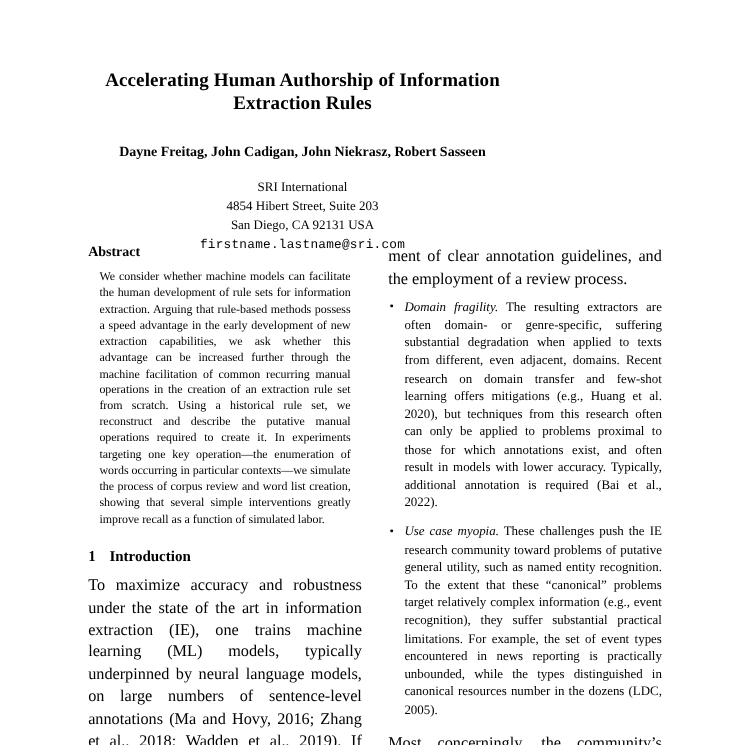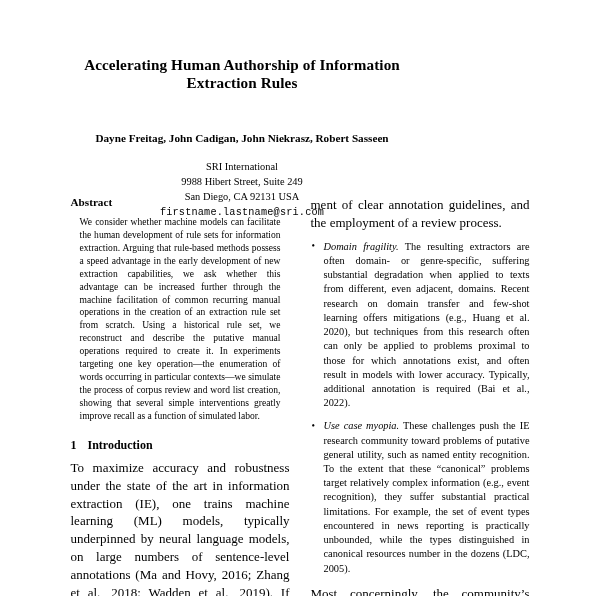--- a/index.html
+++ b/index.html
@@ -29,21 +29,21 @@
     text-align: center;
   }
   .paper-title {
     font-size: 15.2px;
     font-weight: bold;
     letter-spacing: 0.1px;
     line-height: 1.2;
     margin: 0 60px;
   }
   .authors {
-    margin-top: 39px;
+    margin-top: 23px;
     font-size: 11.2px;
     font-weight: bold;
     line-height: 1.25;
   }
   .affiliation {
     margin-top: 15px;
     font-size: 10.4px;
     line-height: 1.42;
   }
   .affiliation div {
@@ -147,21 +147,21 @@
 
 <div class="page">
 
   <div class="title-block">
     <div class="paper-title">Accelerating Human Authorship of Information Extraction Rules</div>
 
     <div class="authors">Dayne Freitag, John Cadigan, John Niekrasz, Robert Sasseen</div>
 
     <div class="affiliation">
       <div>SRI International</div>
-      <div>9988 Hibert Street, Suite 249</div>
+      <div>4854 Hibert Street, Suite 203</div>
       <div>San Diego, CA 92131 USA</div>
     </div>
 
     <div class="email">firstname.lastname@sri.com</div>
   </div>
 
   <div class="columns">
 
     <div class="col">
 

